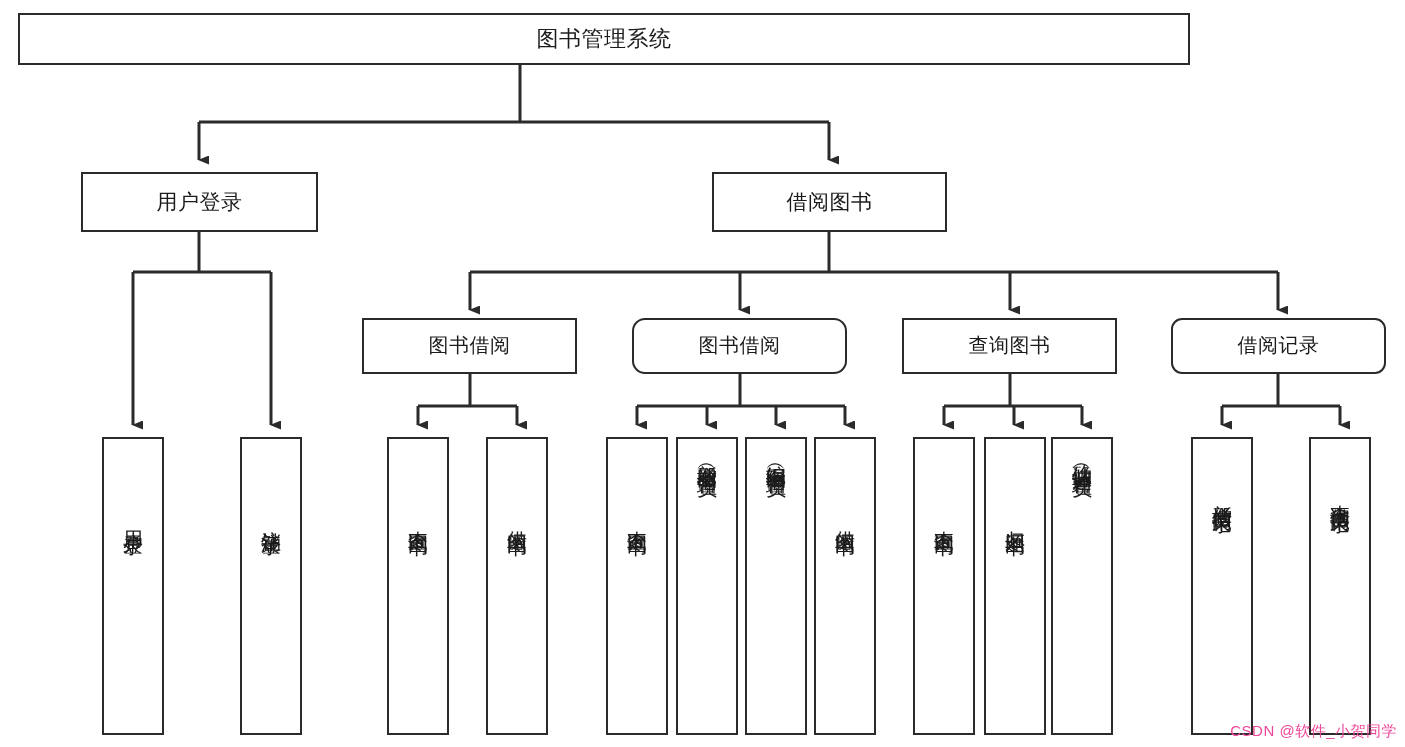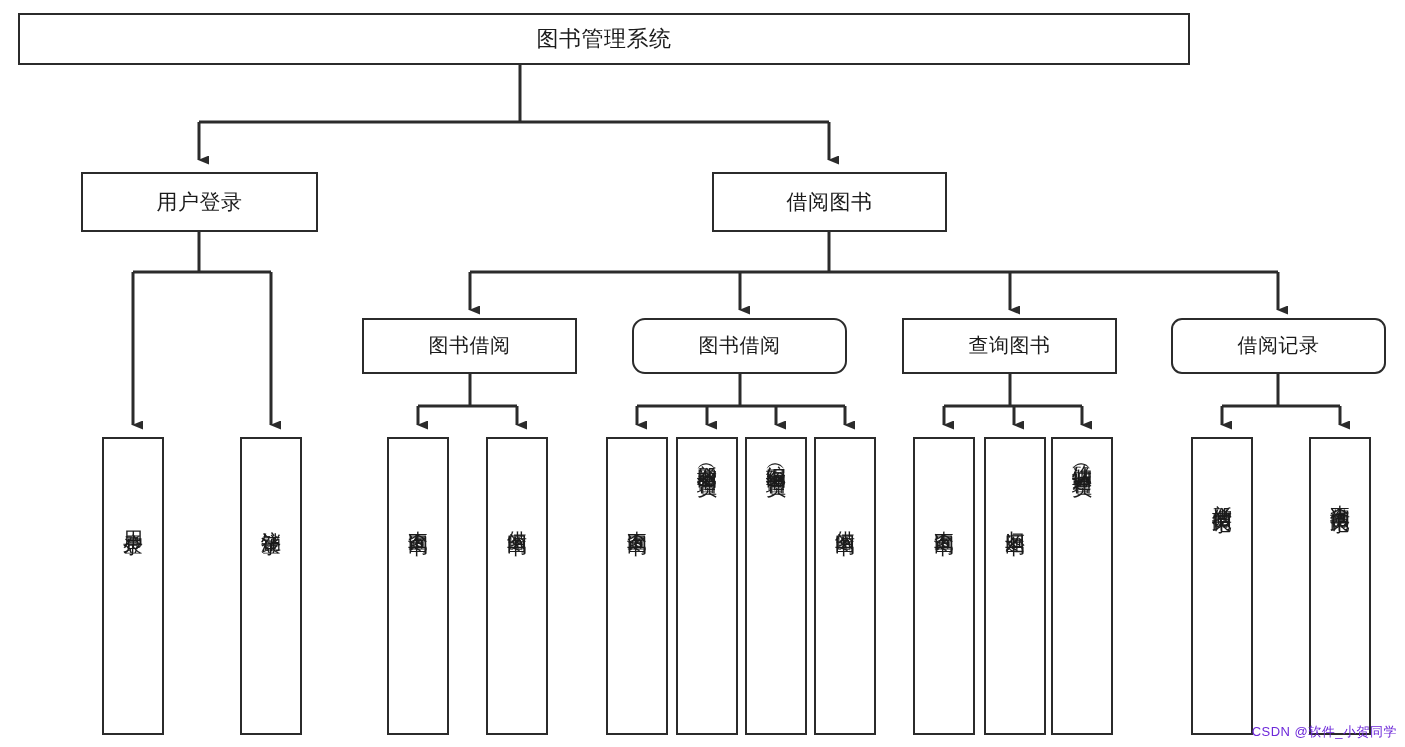--- a/index.html
+++ b/index.html
@@ -69,22 +69,22 @@
   .node.leaf.short4 .node-label {
     margin-top: 40px;
   }
   .node.leaf.tall .node-label {
     margin-top: 0px;
   }
   #watermark {
     position: absolute;
     right: 8px;
     bottom: 6px;
-    font-size: 13px;
-    color: #6d28d9;
+    font-size: 15px;
+    color: #ec4899;
     letter-spacing: 0.5px;
     z-index: 5;
     white-space: nowrap;
   }
 </style>
 </head>
 <body>
 
 <div id="diagram-root">
 

